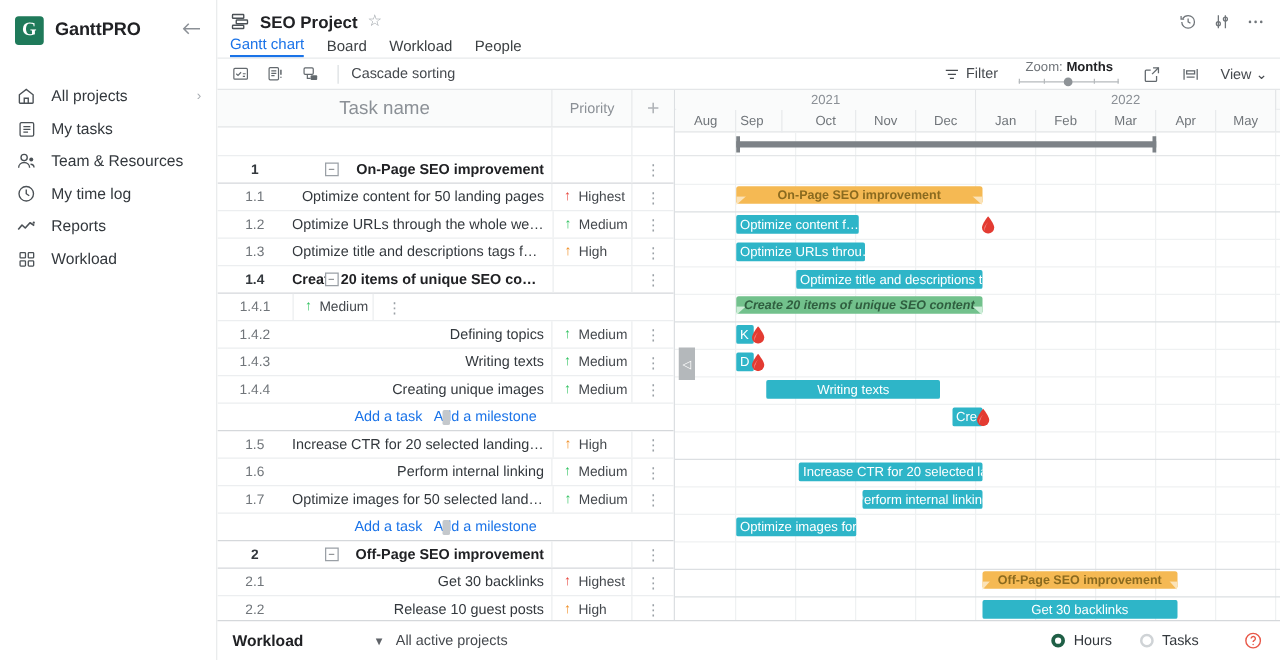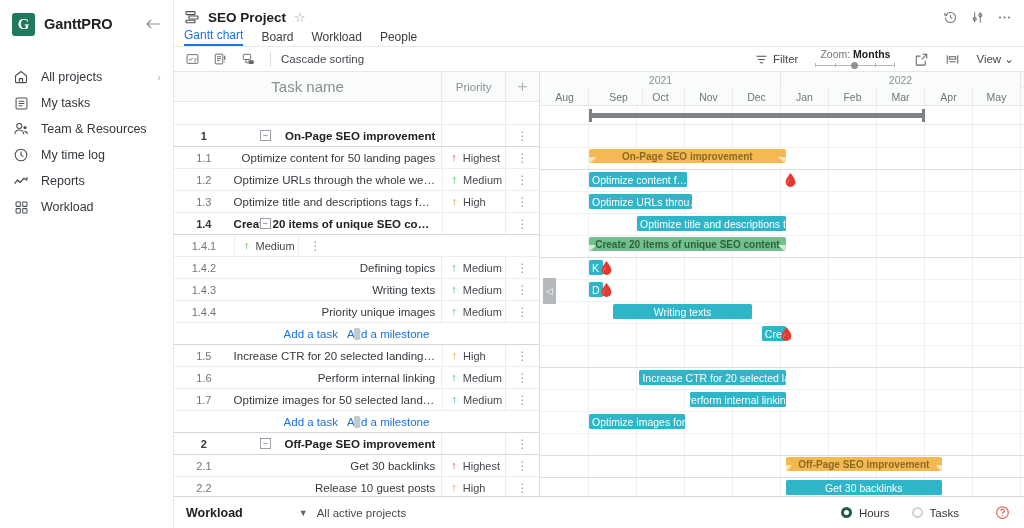--- a/index.html
+++ b/index.html
@@ -419,21 +419,21 @@
           </div>
           <div class="g-pri">
             <span class="pri-arrow" style="color:#2ec15e">↑</span>
             <span>Medium</span>
           </div>
           <div class="g-dots">⋮</div>
         </div>
         <div class="grow">
           <div class="g-wbs">1.4.4</div>
           <div class="g-name">
-            <span class="nm">Priority unique images</span>
+            <span class="nm">Creating unique images</span>
           </div>
           <div class="g-pri">
             <span class="pri-arrow" style="color:#2ec15e">↑</span>
             <span>Medium</span>
           </div>
           <div class="g-dots">⋮</div>
         </div>
         <div class="grow sep">
           <div class="g-add">
             <a>Add a task</a>
@@ -517,21 +517,21 @@
 
   <div id="timeline">
     <div class="tl-yrow"></div>
     <div class="tl-mrow"></div>
     <div id="tl-years">
         <div class="tl-year" style="left: 1px; width: 240px;">2021</div>
         <div class="tl-year" style="left: 241px; width: 240px;">2022</div>
       </div>
     <div id="tl-months">
         <div class="tl-month" style="left: 1px;">Aug</div>
-        <div class="tl-month" style="left: 55px;">Sep</div>
+        <div class="tl-month" style="left: 38px;">Sep</div>
         <div class="tl-month" style="left: 97px;">Oct</div>
         <div class="tl-month" style="left: 145px;">Nov</div>
         <div class="tl-month" style="left: 193px;">Dec</div>
         <div class="tl-month" style="left: 241px;">Jan</div>
         <div class="tl-month" style="left: 289px;">Feb</div>
         <div class="tl-month" style="left: 337px;">Mar</div>
         <div class="tl-month" style="left: 385px;">Apr</div>
         <div class="tl-month" style="left: 433px;">May</div>
       </div>
     <div id="tl-cols">
@@ -585,21 +585,21 @@
             <path d="M5.5 0C5.5 0 0.6 6 0.6 9A4.9 4.9 0 005.5 13.9 4.9 4.9 0 0010.4 9C10.4 6 5.5 0 5.5 0z" fill="#e33b32"></path>
             <path d="M3.6 8.6c0-1.3 1.1-3 1.9-4.1-1.8 1.8-3.3 4-3.3 5.4a3.2 3.2 0 00.6 1.8 3 3 0 01.8-3.1z" fill="#f27e78"></path>
           </svg>
         </div>
         <div class="bar task lefttext" style="left: 49px; top: 122px; width: 103.2px;">
           <span>Optimize URLs throu…</span>
         </div>
         <div class="bar task lefttext" style="left: 97px; top: 144px; width: 148.8px;">
           <span>Optimize title and descriptions ta…</span>
         </div>
-        <div class="group-wrap" style="left: 49px; top: 165px; width: 196.8px; height: 21px;">
+        <div class="group-wrap" style="left: 49px; top: 165px; width: 196.8px; height: 21px; font-style: italic;">
           <div style="position:absolute;left:0;top:0;width:100%;height:14px;background:#72c18c;border-radius:2px"></div>
           <div class="group-skirt green" style="left:0;top:8px;width:100%;clip-path:polygon(0 0,100% 0,100% 100%,96% 0.1%,4% 0.1%,0 100%)"></div>
           <div class="lbl" style="color:#2f5e3f">Create 20 items of unique SEO content</div>
         </div>
         <div class="bar task lefttext" style="left: 49px; top: 188px; width: 14.4px;">
           <span>K</span>
         </div>
         <div class="drop" style="left: 61px; top: 189px;">
           <svg width="11" height="14" viewBox="0 0 11 14">
             <path d="M5.5 0C5.5 0 0.6 6 0.6 9A4.9 4.9 0 005.5 13.9 4.9 4.9 0 0010.4 9C10.4 6 5.5 0 5.5 0z" fill="#e33b32"></path>

